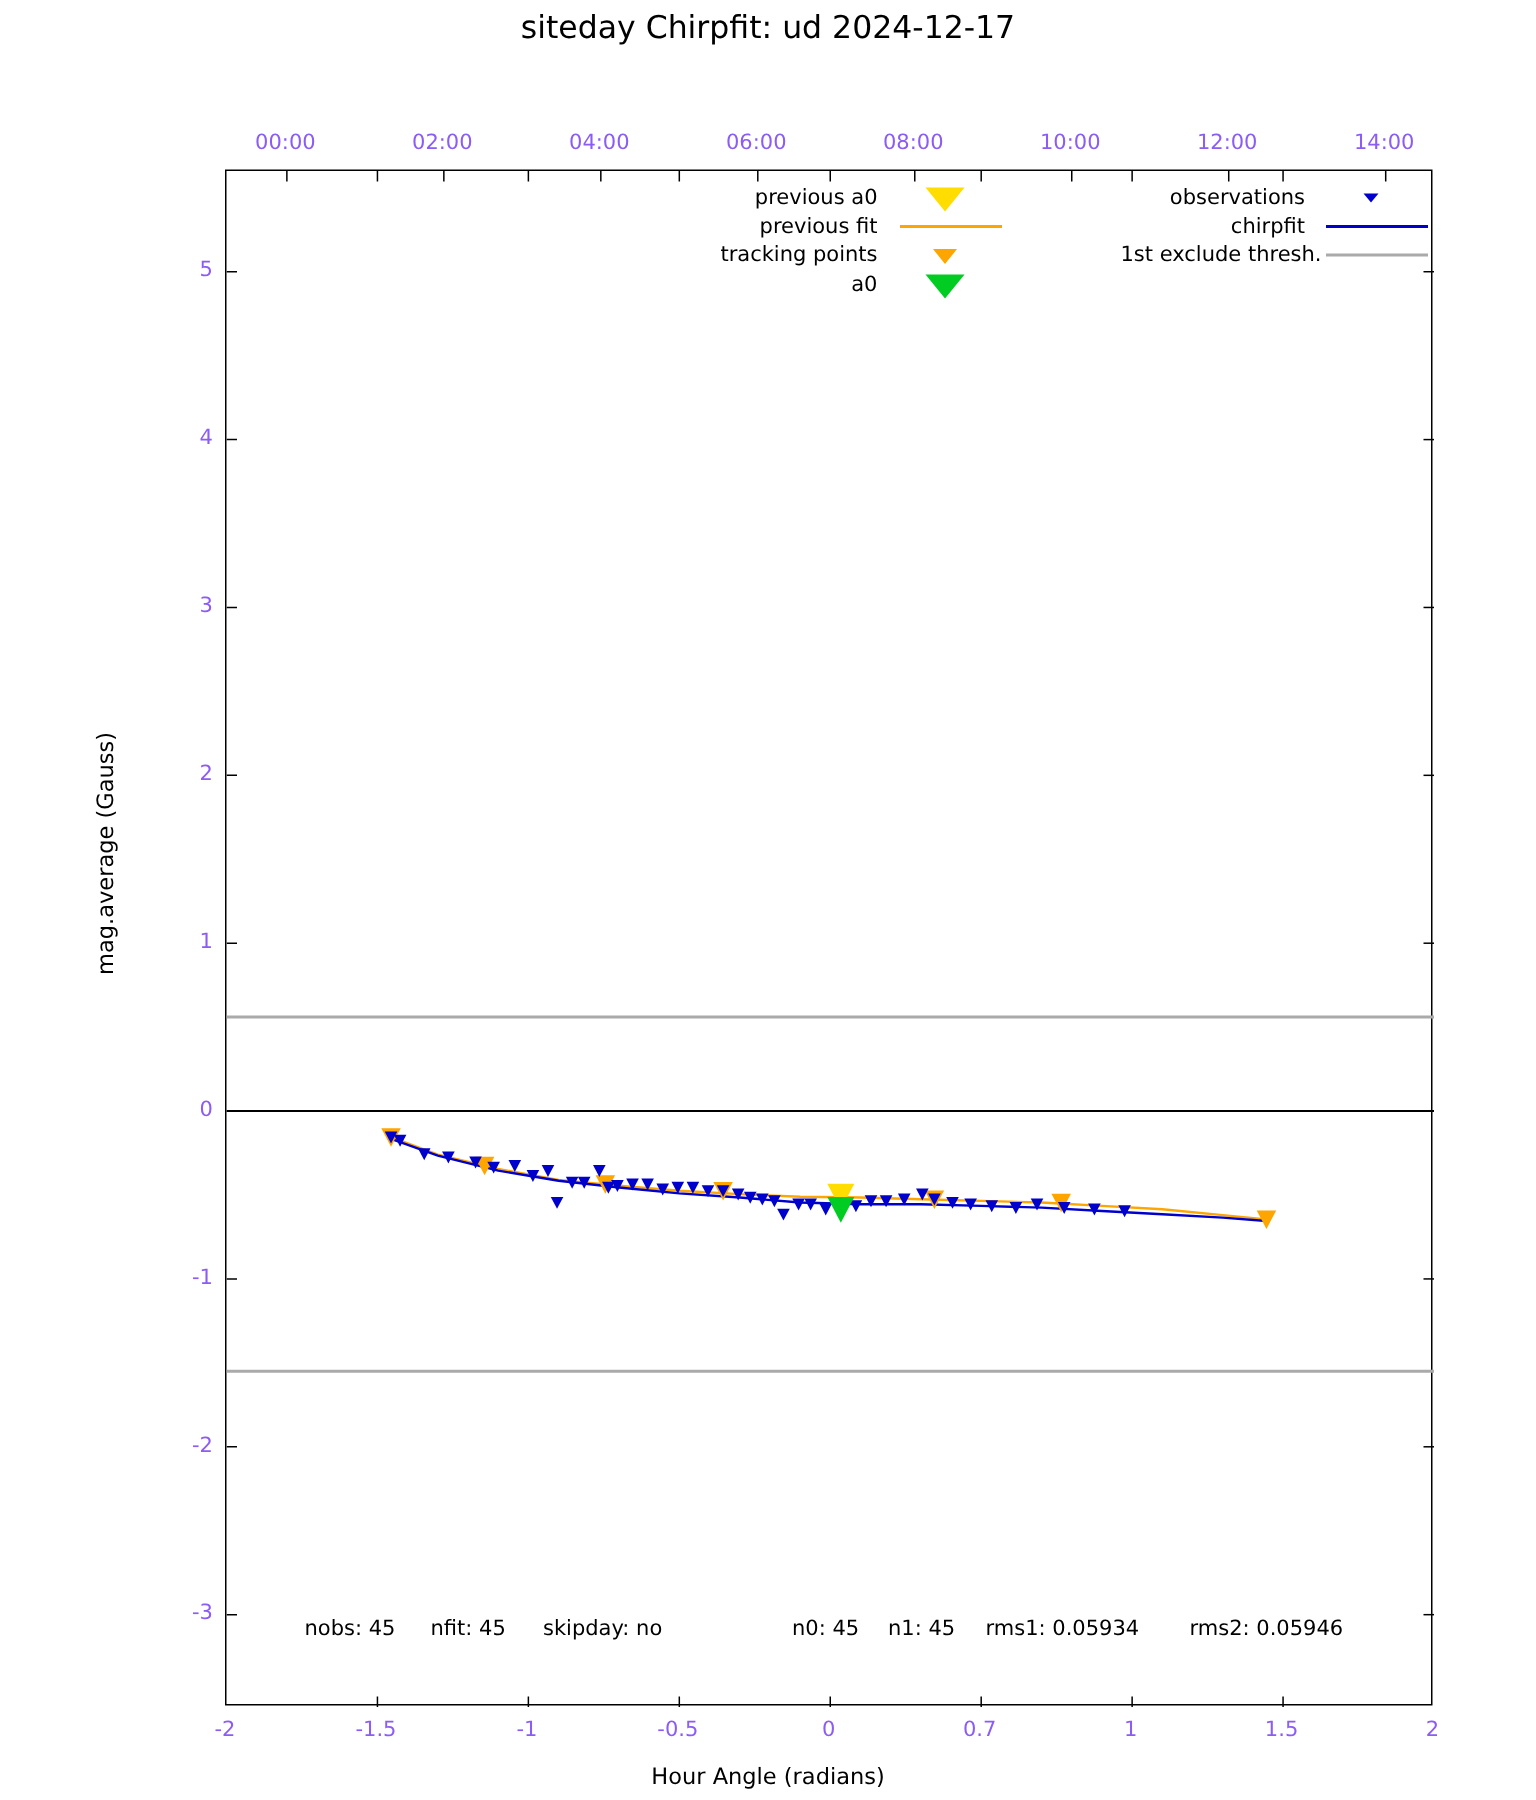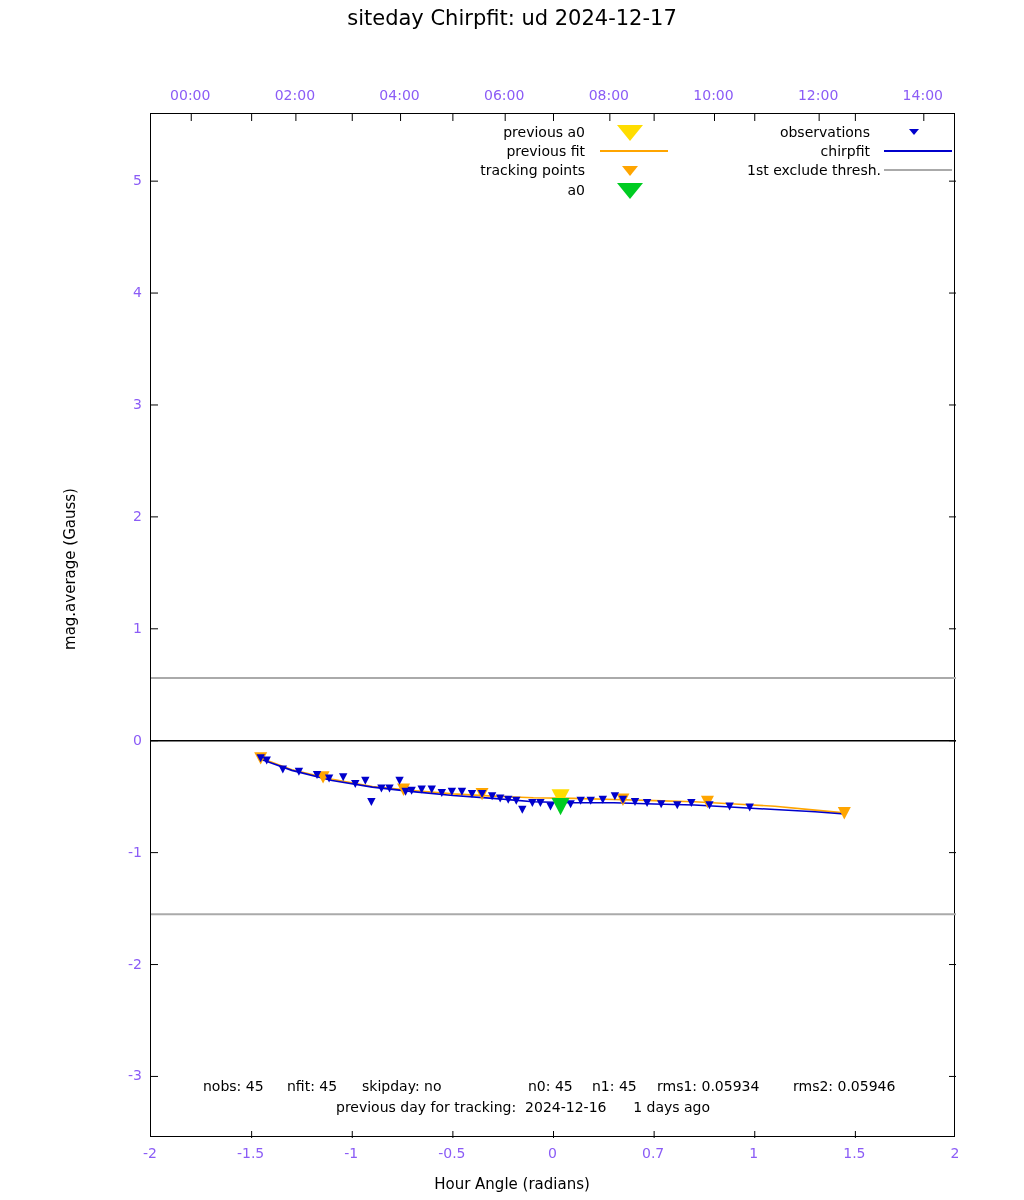--- a/index.html
+++ b/index.html
@@ -241,15 +241,14 @@
       <div class="abs" style="position: absolute; left: 884px; top: 169px; width: 68px; height: 2px; background: rgb(170, 170, 170);"></div>
     </div>
 
   <div class="footer-text" id="f-nobs" style="left:203px; top:1078px;">nobs: 45</div>
   <div class="footer-text" id="f-nfit" style="left:287px; top:1078px;">nfit: 45</div>
   <div class="footer-text" id="f-skipday" style="left:362px; top:1078px;">skipday: no</div>
   <div class="footer-text" id="f-n0" style="left:528px; top:1078px;">n0: 45</div>
   <div class="footer-text" id="f-n1" style="left:592px; top:1078px;">n1: 45</div>
   <div class="footer-text" id="f-rms1" style="left:657px; top:1078px;">rms1: 0.05934</div>
   <div class="footer-text" id="f-rms2" style="left:793px; top:1078px;">rms2: 0.05946</div>
-  <div class="footer-text" id="f-tracking" style="left:336px; top:1099px;">previous day for tracking:  2024-12-16      1 days ago</div>
 
 </div>
 
 </body></html>

